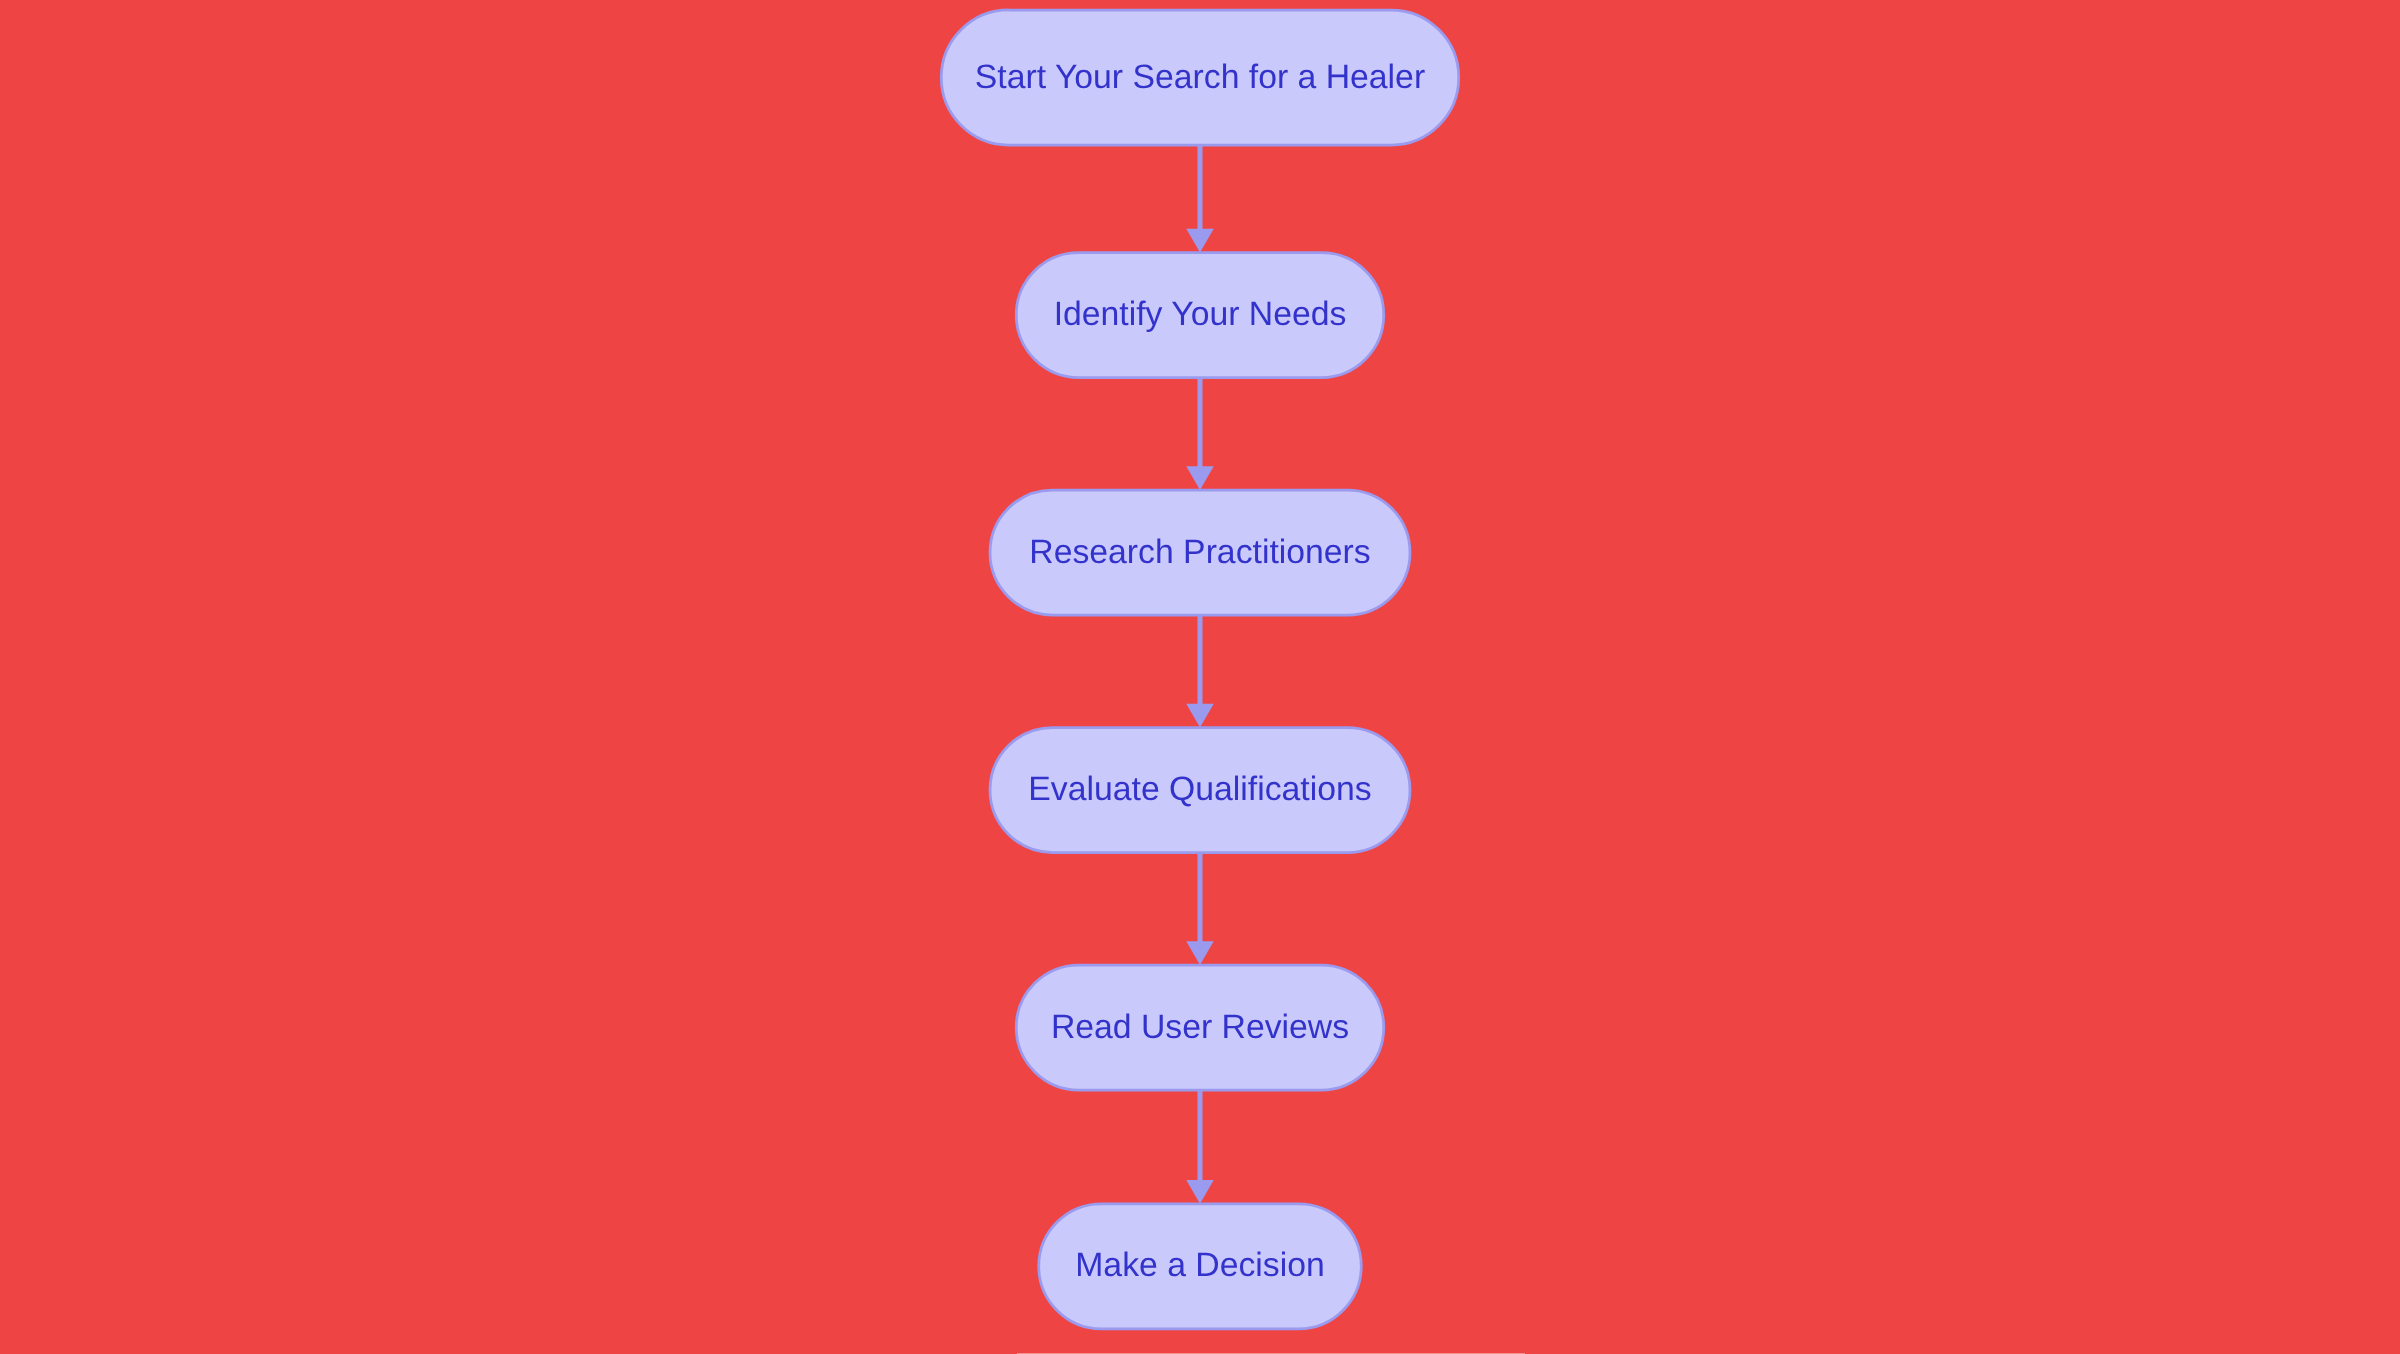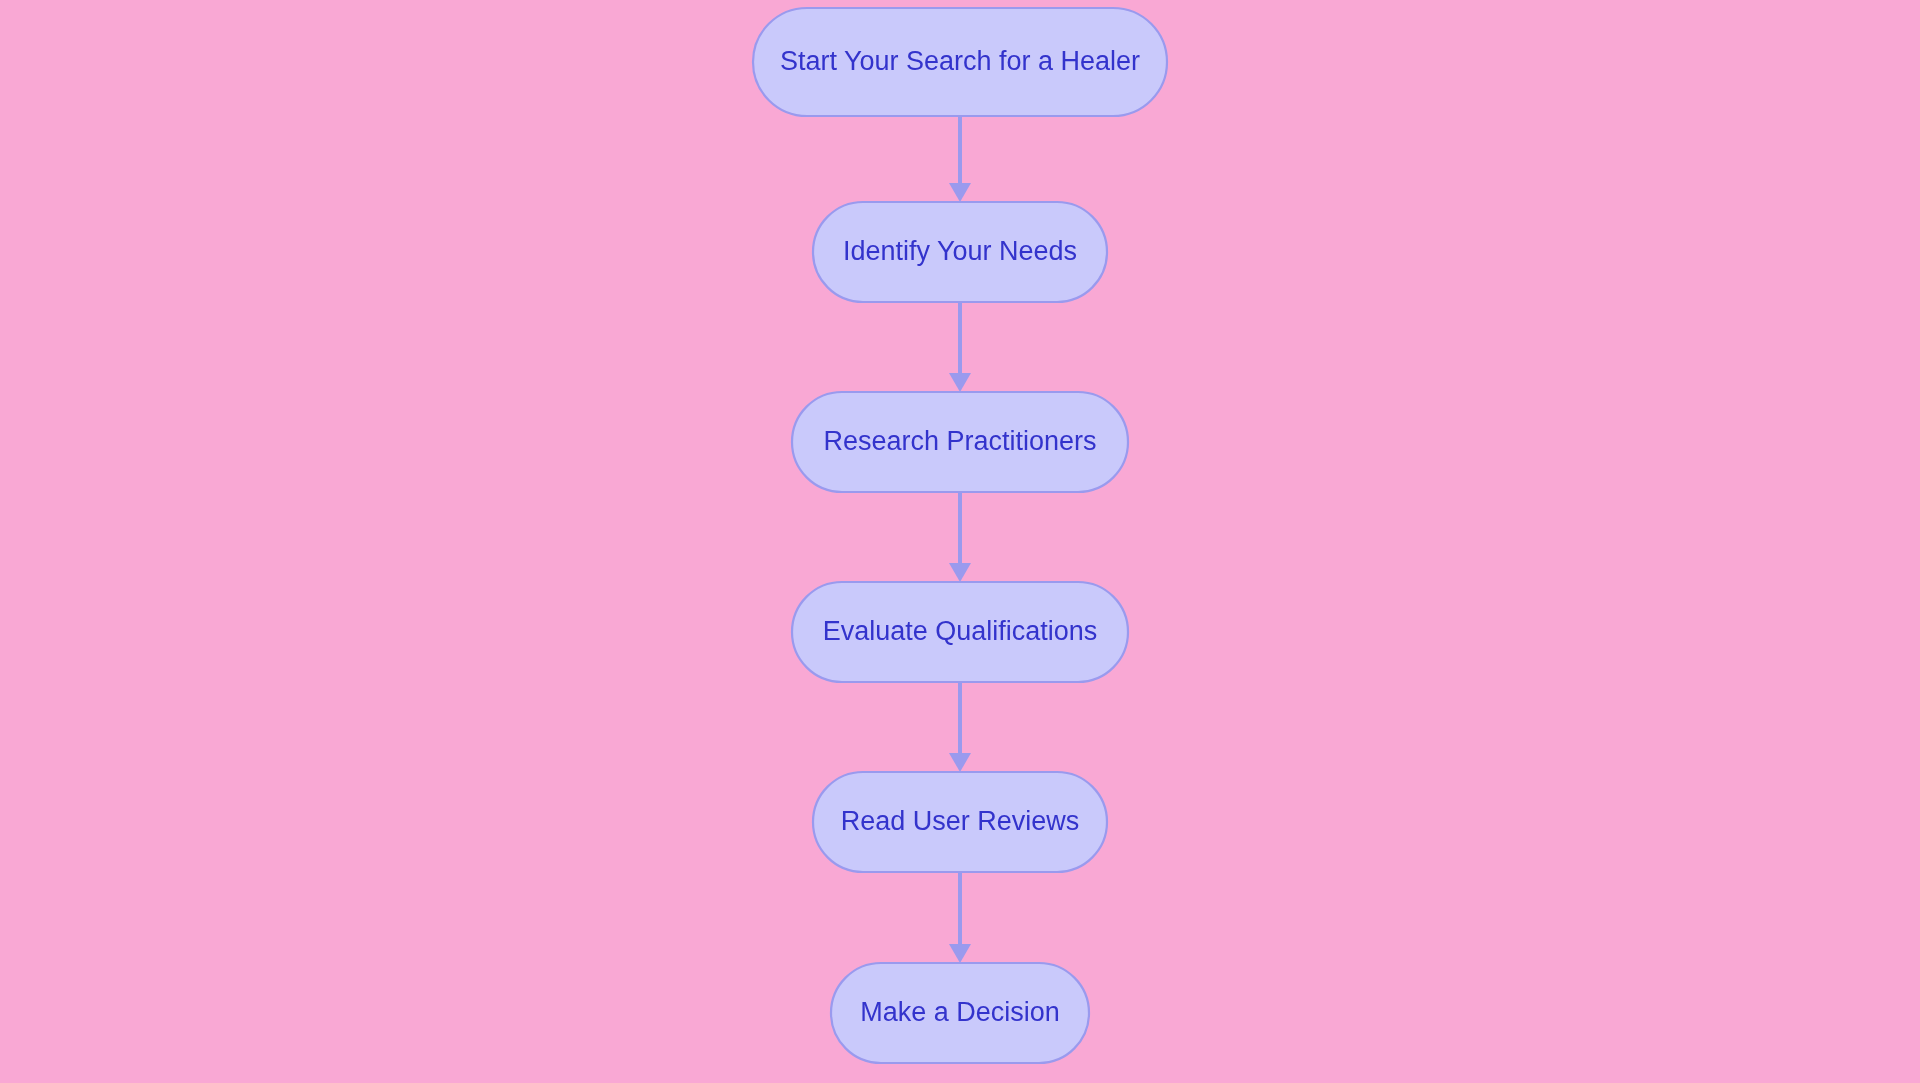--- a/index.html
+++ b/index.html
@@ -10,21 +10,21 @@
   body {
     width: 1920px;
     height: 1083px;
     font-family: "Liberation Sans", sans-serif;
     overflow: hidden;
   }
   #flowchart-canvas {
     position: relative;
     width: 1920px;
     height: 1083px;
-    background: #f9a8d4;
+    background: #ef4444;
     text-decoration: underline;
   }
   #flow-svg {
     position: absolute;
     top: 0;
     left: 0;
     width: 1920px;
     height: 1083px;
     display: block;
   }

